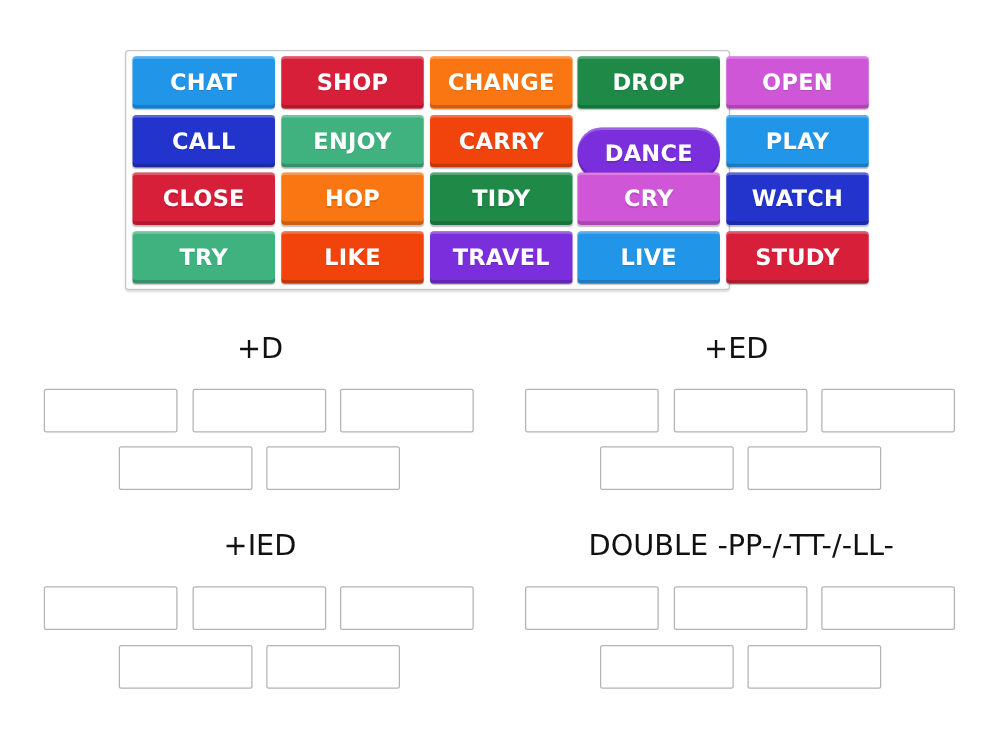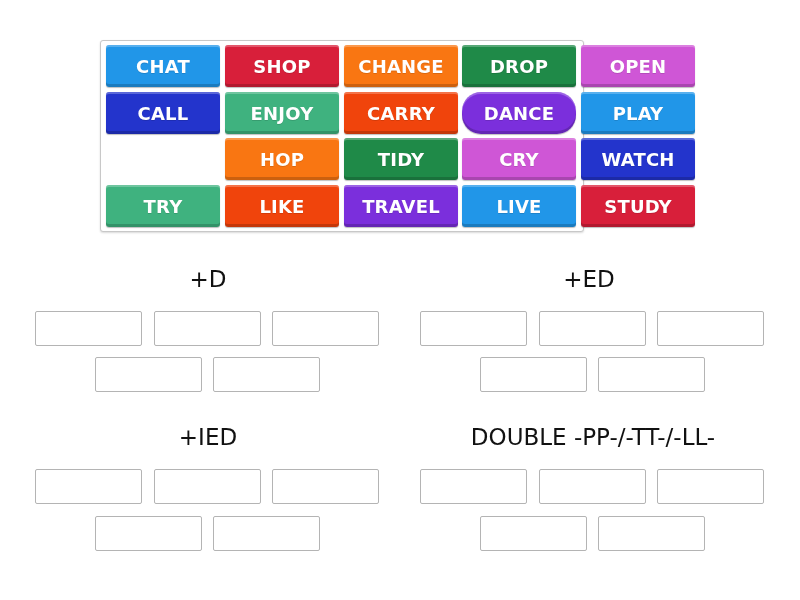--- a/index.html
+++ b/index.html
@@ -34,22 +34,23 @@
 
 <div class="tile-bank" id="bank">
     <div class="tile" style="left: 5px; top: 4px; background: linear-gradient(rgb(33, 150, 232) 0%, rgb(33, 150, 232) 100%);">CHAT</div>
     <div class="tile" style="left: 124px; top: 4px; background: linear-gradient(rgb(216, 31, 58) 0%, rgb(216, 31, 58) 100%);">SHOP</div>
     <div class="tile" style="left: 243px; top: 4px; background: linear-gradient(rgb(249, 118, 18) 0%, rgb(249, 118, 18) 100%);">CHANGE</div>
     <div class="tile" style="left: 361px; top: 4px; background: linear-gradient(rgb(31, 138, 72) 0%, rgb(31, 138, 72) 100%);">DROP</div>
     <div class="tile" style="left: 480px; top: 4px; background: linear-gradient(rgb(207, 86, 214) 0%, rgb(207, 86, 214) 100%);">OPEN</div>
     <div class="tile" style="left: 5px; top: 51px; background: linear-gradient(rgb(35, 52, 204) 0%, rgb(35, 52, 204) 100%);">CALL</div>
     <div class="tile" style="left: 124px; top: 51px; background: linear-gradient(rgb(63, 178, 127) 0%, rgb(63, 178, 127) 100%);">ENJOY</div>
     <div class="tile" style="left: 243px; top: 51px; background: linear-gradient(rgb(240, 68, 12) 0%, rgb(240, 68, 12) 100%);">CARRY</div>
-    <div class="tile" style="left: 361px; top: 51px; background: linear-gradient(rgb(123, 47, 220) 0%, rgb(123, 47, 220) 100%); border-radius: 19px;">DANCE</div>
+    <div class="tile" style="left: 361px; top: 61px; background: linear-gradient(rgb(123, 47, 220) 0%, rgb(123, 47, 220) 100%); border-radius: 19px;">DANCE</div>
     <div class="tile" style="left: 480px; top: 51px; background: linear-gradient(rgb(33, 150, 232) 0%, rgb(33, 150, 232) 100%);">PLAY</div>
+    <div class="tile" style="left: 5px; top: 97px; background: linear-gradient(rgb(216, 31, 58) 0%, rgb(216, 31, 58) 100%);">CLOSE</div>
     <div class="tile" style="left: 124px; top: 97px; background: linear-gradient(rgb(249, 118, 18) 0%, rgb(249, 118, 18) 100%);">HOP</div>
     <div class="tile" style="left: 243px; top: 97px; background: linear-gradient(rgb(31, 138, 72) 0%, rgb(31, 138, 72) 100%);">TIDY</div>
     <div class="tile" style="left: 361px; top: 97px; background: linear-gradient(rgb(207, 86, 214) 0%, rgb(207, 86, 214) 100%);">CRY</div>
     <div class="tile" style="left: 480px; top: 97px; background: linear-gradient(rgb(35, 52, 204) 0%, rgb(35, 52, 204) 100%);">WATCH</div>
     <div class="tile" style="left: 5px; top: 144px; background: linear-gradient(rgb(63, 178, 127) 0%, rgb(63, 178, 127) 100%);">TRY</div>
     <div class="tile" style="left: 124px; top: 144px; background: linear-gradient(rgb(240, 68, 12) 0%, rgb(240, 68, 12) 100%);">LIKE</div>
     <div class="tile" style="left: 243px; top: 144px; background: linear-gradient(rgb(123, 47, 220) 0%, rgb(123, 47, 220) 100%);">TRAVEL</div>
     <div class="tile" style="left: 361px; top: 144px; background: linear-gradient(rgb(33, 150, 232) 0%, rgb(33, 150, 232) 100%);">LIVE</div>
     <div class="tile" style="left: 480px; top: 144px; background: linear-gradient(rgb(216, 31, 58) 0%, rgb(216, 31, 58) 100%);">STUDY</div>
   </div>

